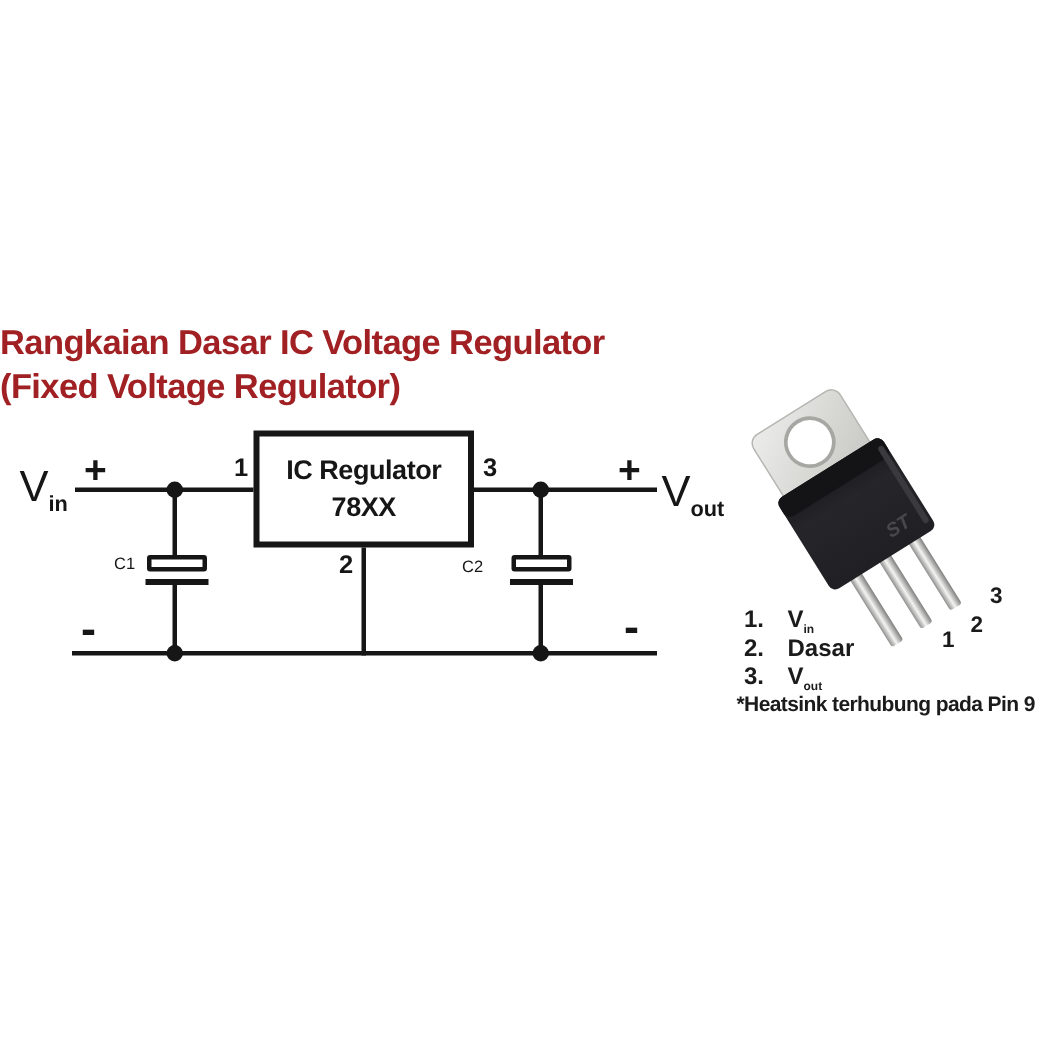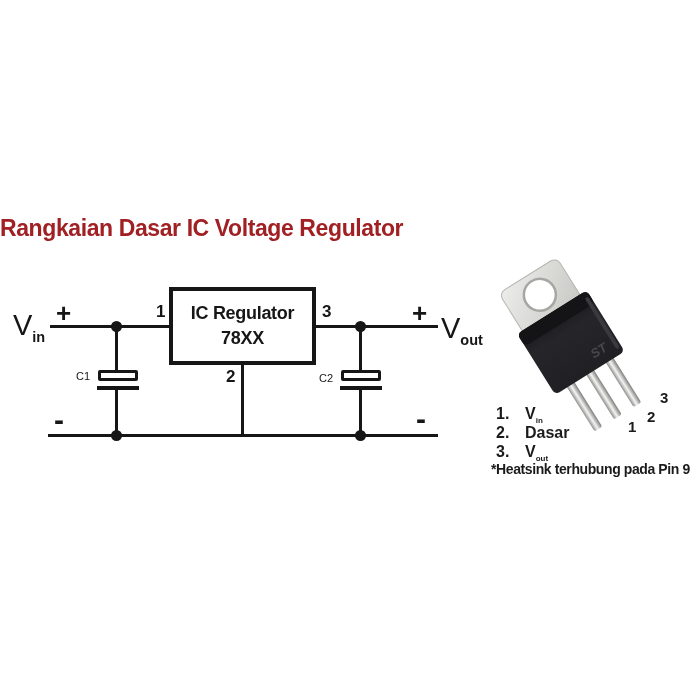--- a/index.html
+++ b/index.html
@@ -30,20 +30,21 @@
           letter-spacing:-0.4px; color:#1b1b1b; white-space:nowrap; }
   .pkg-pin { position:absolute; font-size:15px; font-weight:600; color:#1b1b1b; }
 </style>
 </head>
 <body>
 
 <div class="stage">
 
   <div class="title" style="color: rgb(161, 32, 35);">
     <div>Rangkaian Dasar IC Voltage Regulator</div>
+    <div>(Fixed Voltage Regulator)</div>
   </div>
 
   <div class="wire" style="left:50px;top:325px;width:121px;height:3px"></div>
   <div class="wire" style="left:314px;top:325px;width:124px;height:3px"></div>
   <div class="wire" style="left:48px;top:434px;width:390px;height:3px"></div>
   <div class="wire" style="left:115px;top:325px;width:3px;height:45px"></div>
   <div class="wire" style="left:115px;top:390px;width:3px;height:47px"></div>
   <div class="wire" style="left:359px;top:325px;width:3px;height:45px"></div>
   <div class="wire" style="left:359px;top:390px;width:3px;height:47px"></div>
   <div class="wire" style="left:241px;top:361px;width:3px;height:76px"></div>
@@ -61,21 +62,21 @@
   <div class="lbl pinlbl" style="left:156px;top:302px">1</div>
   <div class="lbl pinlbl" style="left:322px;top:302px">3</div>
   <div class="lbl pinlbl" style="left:226px;top:367px">2</div>
 
   <div class="plate-open" style="left:98px;top:370px"></div>
   <div class="plate-solid" style="left:97px;top:386px"></div>
   <div class="lbl caplbl" style="left:76px;top:370px">C1</div>
 
   <div class="plate-open" style="left:341px;top:370px"></div>
   <div class="plate-solid" style="left:340px;top:386px"></div>
-  <div class="lbl caplbl" style="left:319px;top:372px">C2</div>
+  <div class="lbl caplbl" style="left:308px;top:372px">C2</div>
 
   <div class="lbl sign" style="left:56px;top:300px">+</div>
   <div class="lbl sign" style="left:54px;top:407px;font-size:30px">-</div>
   <div class="lbl sign" style="left:412px;top:300px">+</div>
   <div class="lbl sign" style="left:416px;top:406px;font-size:30px">-</div>
 
   <div class="lbl vlabel" style="left:13px;top:310px"><span>V</span><sub>in</sub></div>
   <div class="lbl vlabel" style="left:441px;top:313px"><span>V</span><sub>out</sub></div>
 
   <svg style="position:absolute;left:478px;top:250px" width="215" height="200" viewBox="0 0 215 200">

